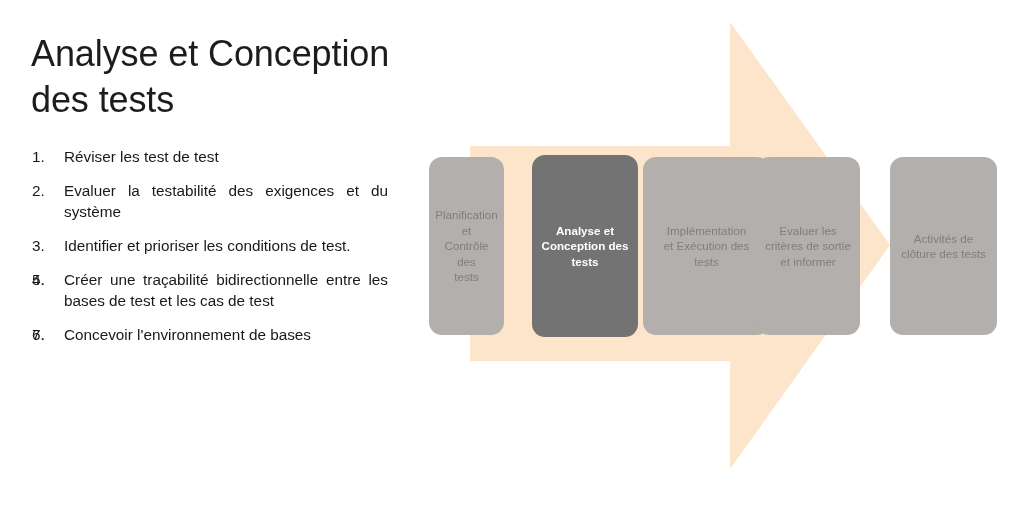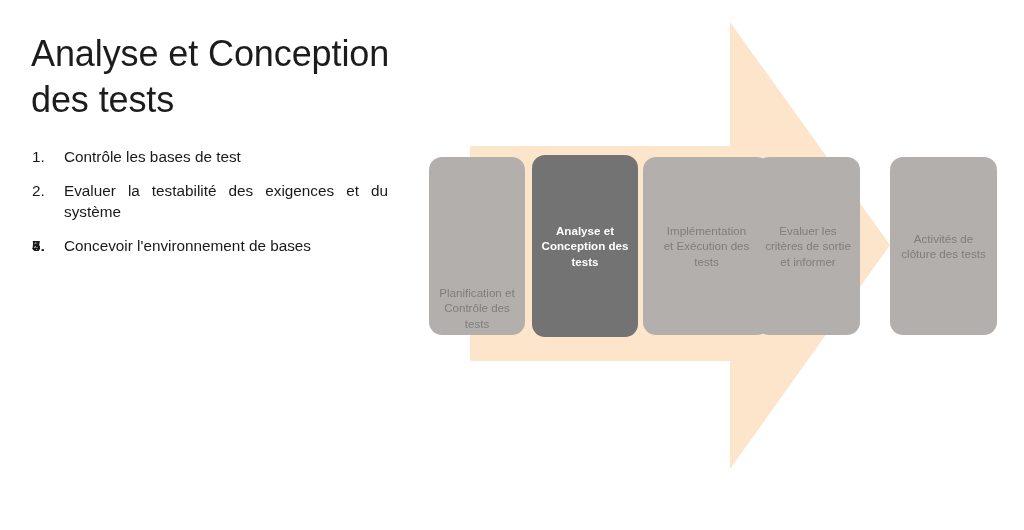--- a/index.html
+++ b/index.html
@@ -145,39 +145,39 @@
 <body>
 
 <div id="slide">
 
   <div id="left-panel">
 
     <div id="page-title">Analyse et Conception
 des tests</div>
 
     <ol id="steps-list" style="list-style:none; margin:0; padding:0;">
-        <li class="step-item single"><span class="step-num">1.</span><span>Contrôle les bases de test</span></li>
+        <li class="step-item single"><span class="step-num">1.</span><span>Réviser les test de test</span></li>
         <li class="step-item"><span class="step-num">2.</span><span>Evaluer la testabilité des exigences et du système</span></li>
-        <li class="step-item"><span class="step-num">3.</span></li>
+        <li class="step-item"><span class="step-num">3.</span><span>Identifier et prioriser les conditions de test.</span></li>
         <li class="step-item"><span class="step-num">4.</span></li>
-        <li class="step-item"><span class="step-num">5.</span></li>
+        <li class="step-item"><span class="step-num">5.</span><span>Créer une traçabilité bidirectionnelle entre les bases de test et les cas de test</span></li>
         <li class="step-item single"><span class="step-num">6.</span></li>
         <li class="step-item single"><span class="step-num">7.</span><span>Concevoir l'environnement de bases</span></li>
       </ol>
 
   </div>
 
   <div id="diagram">
 
     <svg id="arrow-svg" viewBox="0 0 604 530">
       <polygon id="arrow-poly" points="50,146 310,146 310,22 470,245 310,469 310,361 50,361" fill="#fce5ca"></polygon>
     </svg>
 
     <div id="boxes-layer">
-        <div class="process-box gray" style="left: 9px; width: 96px; align-items: flex-end;">
+        <div class="process-box gray" style="left: 9px; width: 75px;">
           <span class="box-label">Planification et
 Contrôle des
 tests</span>
         </div>
         <div class="process-box green" style="left: 112px; width: 106px;">
           <span class="box-label">Analyse et
 Conception des
 tests</span>
         </div>
         <div class="process-box gray" style="left: 223px; width: 127px;">

